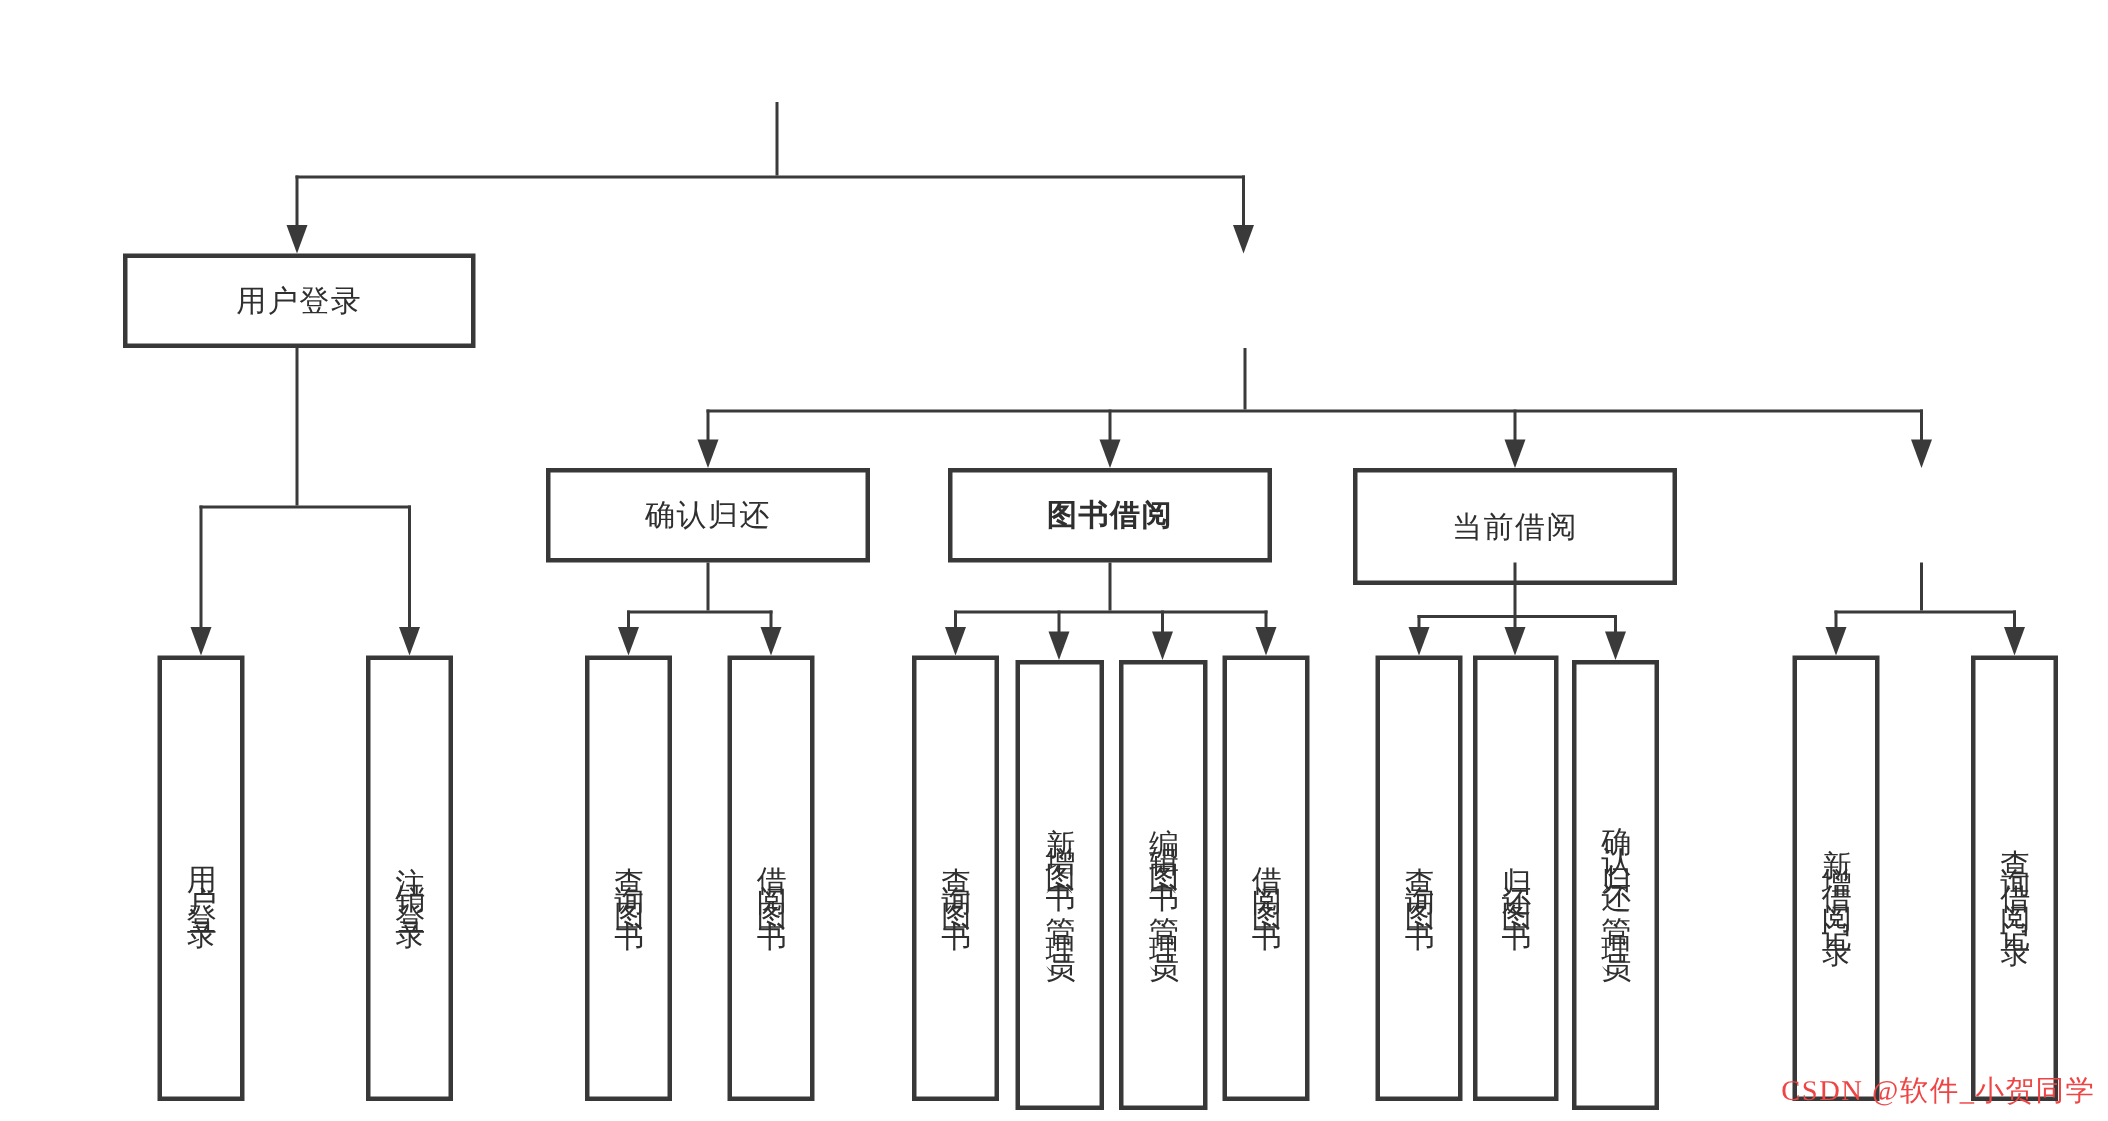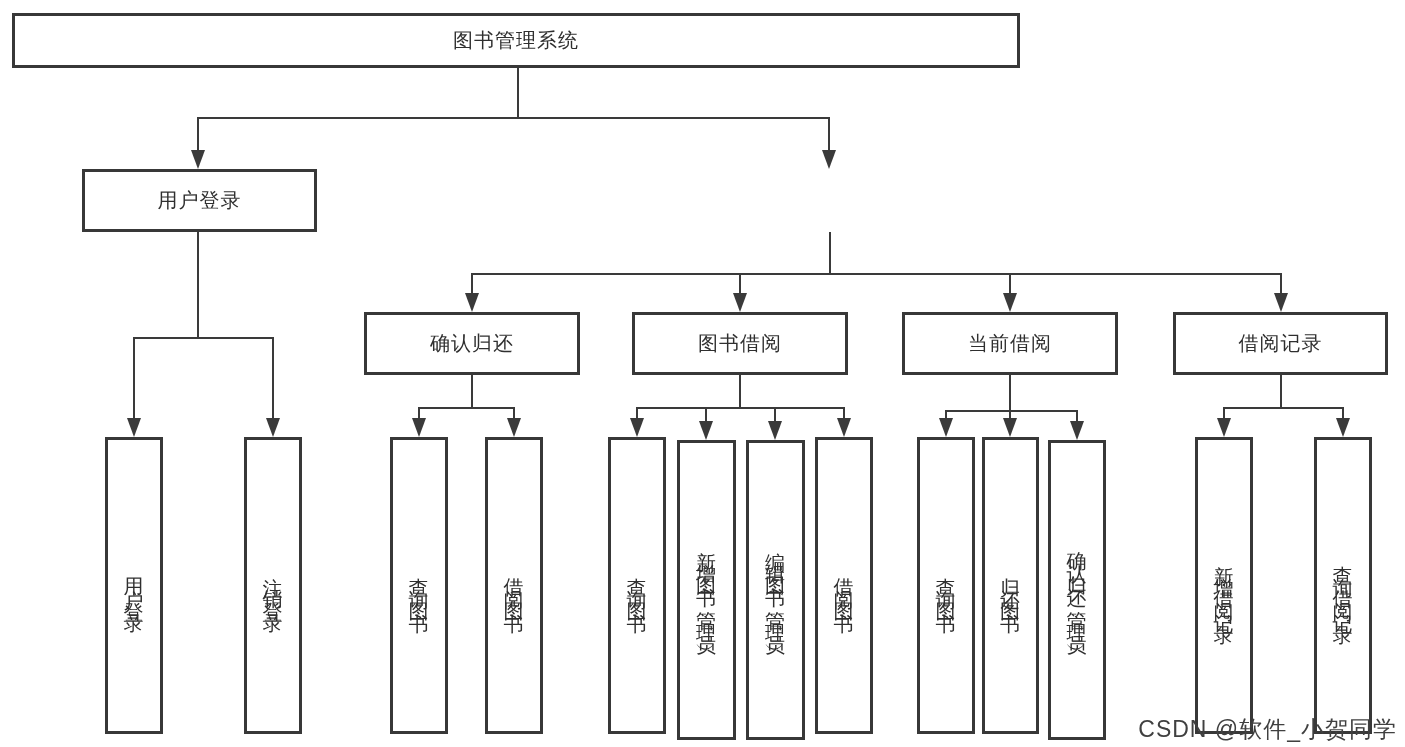--- a/index.html
+++ b/index.html
@@ -33,32 +33,32 @@
   .line { position:absolute; background:#3a3a3a; }
   .arrow {
     position:absolute;
     width:0; height:0;
     border-left:7px solid transparent;
     border-right:7px solid transparent;
     border-top:19px solid #3a3a3a;
   }
   .watermark {
     position:absolute;
-    color:#404040;
-    font-size:23px;
+    color:#ef4444;
+    font-size:19px;
     z-index:10;
     letter-spacing:1px;
+    font-family:Liberation Serif, serif;
   }
 </style>
 </head>
 <body>
 
 <div class="canvas">
 
-  <div class="node" style="left:12px; top:13px; width:1008px; height:55px;">图书管理系统</div>
 
   <div class="line" style="left:517px; top:68px; width:2px; height:49px;"></div>
   <div class="line" style="left:197px; top:117px; width:633px; height:2px;"></div>
   <div class="line" style="left:197px; top:117px; width:2px; height:40px;"></div>
   <div class="arrow" style="left:191px; top:150px;"></div>
   <div class="line" style="left:828px; top:117px; width:2px; height:40px;"></div>
   <div class="arrow" style="left:822px; top:150px;"></div>
 
   <div class="node" style="left:82px; top:169px; width:235px; height:63px;">用户登录</div>
 
@@ -77,23 +77,22 @@
   <div class="line" style="left:471px; top:273px; width:2px; height:25px;"></div>
   <div class="arrow" style="left:465px; top:293px;"></div>
   <div class="line" style="left:739px; top:273px; width:2px; height:25px;"></div>
   <div class="arrow" style="left:733px; top:293px;"></div>
   <div class="line" style="left:1009px; top:273px; width:2px; height:25px;"></div>
   <div class="arrow" style="left:1003px; top:293px;"></div>
   <div class="line" style="left:1280px; top:273px; width:2px; height:25px;"></div>
   <div class="arrow" style="left:1274px; top:293px;"></div>
 
   <div class="node" style="left:364px; top:312px; width:216px; height:63px;">确认归还</div>
-  <div class="node" style="left:632px; top:312px; width:216px; height:63px;">图书借阅</div>
-  <div class="node" style="left:902px; top:312px; width:216px; height:63px;">当前借阅</div>
-  <div class="node" style="left:1173px; top:312px; width:215px; height:63px;">借阅记录</div>
+  <div class="node" style="left:632px; top:312px; width:216px; height:63px;font-weight:bold;">图书借阅</div>
+  <div class="node" style="left:902px; top:312px; width:216px; height:78px;">当前借阅</div>
 
   <div class="line" style="left:471px; top:375px; width:2px; height:32px;"></div>
   <div class="line" style="left:418px; top:407px; width:97px; height:2px;"></div>
   <div class="line" style="left:418px; top:407px; width:2px; height:15px;"></div>
   <div class="arrow" style="left:412px; top:418px;"></div>
   <div class="line" style="left:513px; top:407px; width:2px; height:15px;"></div>
   <div class="arrow" style="left:507px; top:418px;"></div>
   <div class="node vnode" style="left:390px; top:437px; width:58px; height:297px;">查询图书</div>
   <div class="node vnode" style="left:485px; top:437px; width:58px; height:297px;">借阅图书</div>
 

